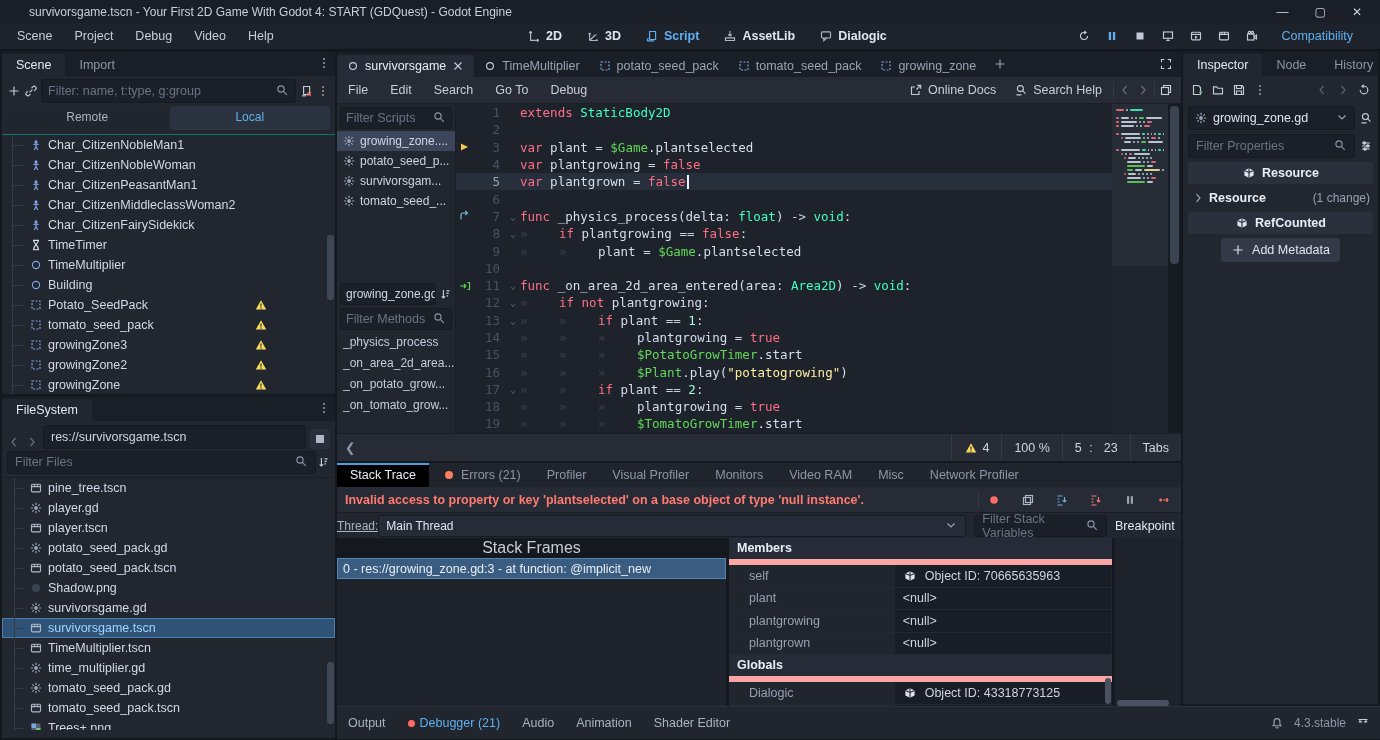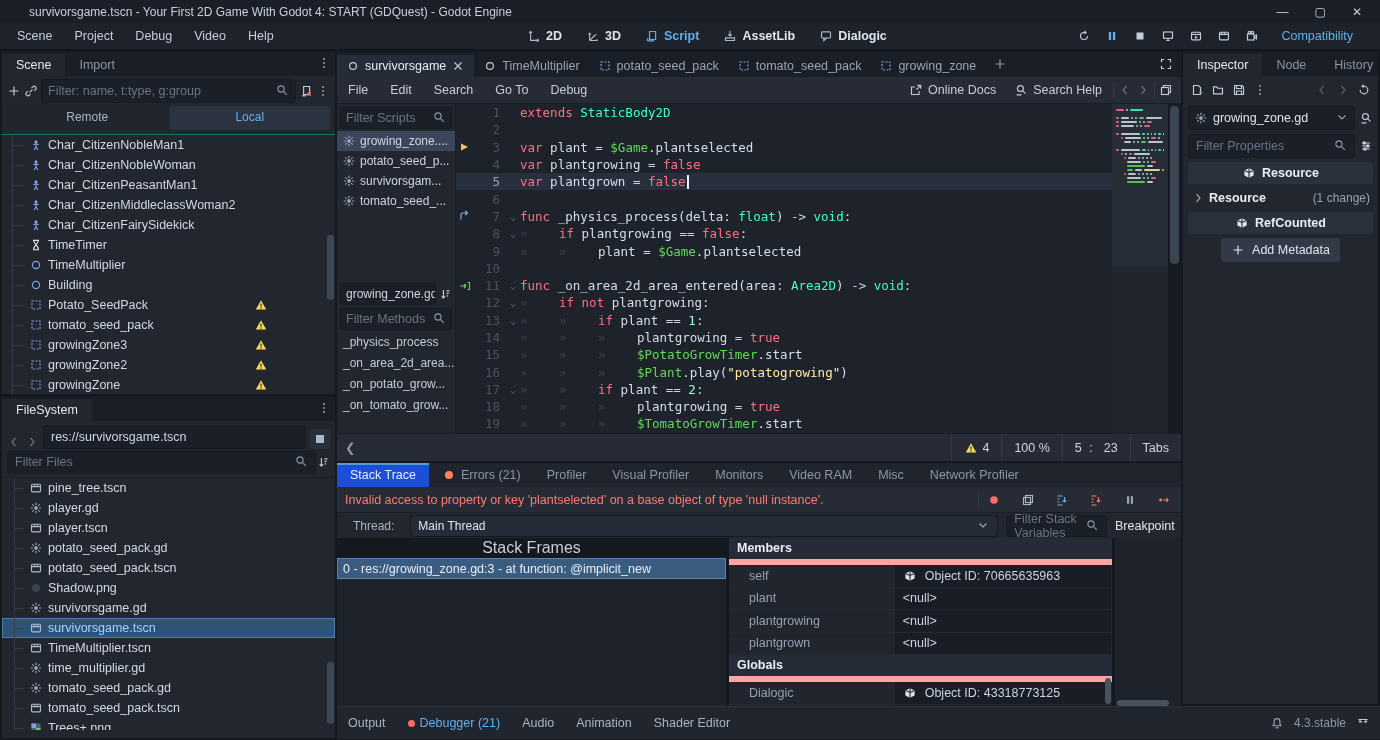--- a/index.html
+++ b/index.html
@@ -99,26 +99,26 @@
   
   #code-status{height:27px;background:#262b35;display:flex;align-items:center;border-top:1px solid #1a1e26;font-size:12.5px;}
   #code-status .lft{padding:0 8px;color:#8d96a6;}
   #code-status .grp{margin-left:auto;display:flex;align-items:center;height:100%;}
   #code-status .cell{display:flex;align-items:center;gap:4px;padding:0 12px;height:100%;border-left:1px solid #343b47;color:#cfd6e3;}
   .warnc{color:#f4d45c;}
   
   #debugger{border-top:2px solid #14181f;}
   #dbg-tabs{height:24px;background:#20242c;display:flex;align-items:stretch;}
   .dbg-tab{display:flex;align-items:center;gap:5px;padding:0 13px;color:#8d96a6;font-size:12.5px;}
-  .dbg-tab.active{background:#1d4ed8;color:#e8edf5;box-shadow:inset 0 2px 0 #4f9cd8;}
+  .dbg-tab.active{background:#000000;color:#e8edf5;box-shadow:inset 0 2px 0 #4f9cd8;}
   #dbg-error{height:25px;display:flex;align-items:center;background:#262b35;border-bottom:1px solid #1a1e26;}
-  #dbg-error .msg{padding-left:8px;color:#ff7a70;font-size:12.5px;}
+  #dbg-error .msg{padding-left:8px;color:#ff7a70;font-size:12.5px;font-weight:bold;}
   #dbg-error .ctrls{margin-left:auto;display:flex;align-items:center;gap:8px;padding-right:10px;}
   #dbg-thread{height:25px;display:flex;align-items:center;background:#21262f;}
-  #dbg-thread .lab{padding:0 16px;color:#aab3c2;}
+  #dbg-thread .lab{padding:0 0;color:#aab3c2;text-decoration:underline;}
   #thread-dd{width:572px;height:20px;background:#262c37;border:1px solid #161a21;border-radius:3px;display:flex;align-items:center;padding:0 7px;color:#dfe5ee;}
   #thread-dd .chev{margin-left:auto;}
   #vars-filter{margin-left:8px;flex:1;height:20px;padding:0 7px;gap:4px;}
   #bp-label{width:66px;padding-left:8px;color:#e2e7f0;font-size:12.5px;white-space:nowrap;overflow:hidden;}
   #dbg-main{display:flex;height:171px;background:#14181f;gap:3px;}
   #frames{width:389px;background:#1d222b;}
   #frames .hdr{height:20px;background:#14181f;text-align:center;line-height:20px;color:#c6cdd9;font-size:16px;}
   .frame-row{height:21px;display:flex;align-items:center;padding:0 6px;font-size:12.5px;color:#e8eef6;}
   .frame-row.selected{background:#3a5c80;outline:1px solid #5585b3;outline-offset:-1px;}
   #vars{flex:1;background:#20252e;overflow:hidden;position:relative;}

